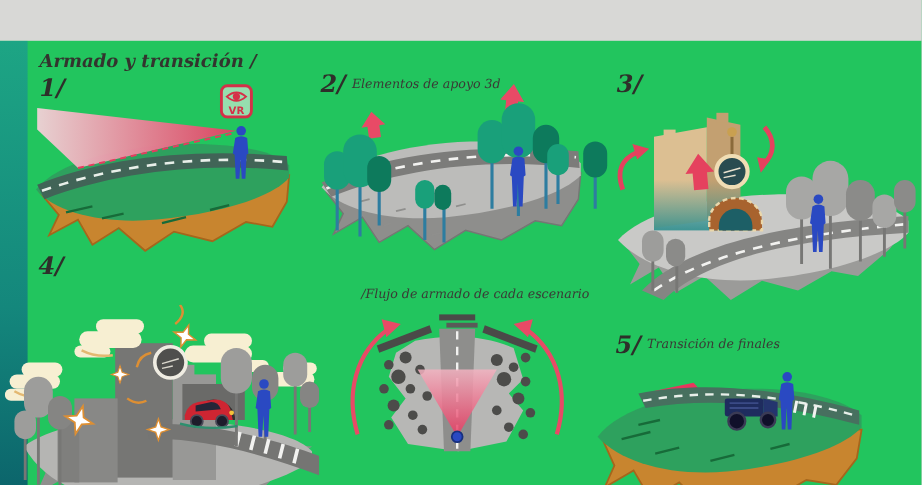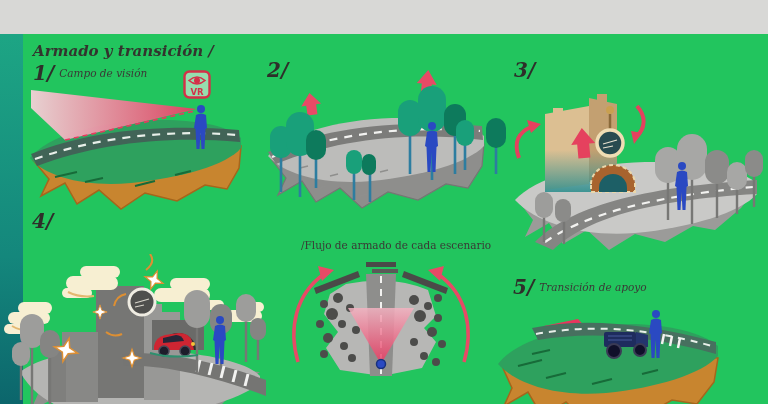--- a/index.html
+++ b/index.html
@@ -9,48 +9,48 @@
           background:linear-gradient(180deg,#1da584 0%,#14877c 55%,#0a5e68 100%);}
   .title{position:absolute;left:33px;top:8px;font-size:15px;font-weight:bold;font-style:italic;color:#33342e;}
   .step{position:absolute;display:flex;gap:5px;align-items:flex-start;}
   .step-number{font-size:20px;font-weight:bold;font-style:italic;line-height:1;color:#2e2f2a;}
   .step-label{font-size:10.5px;font-style:italic;padding-top:4px;line-height:1.3;}
   #step1{left:33px;top:29px;}
   #step2{left:267px;top:26px;}
   #step3{left:514px;top:26px;} #step3 .step-label{width:192px;}
   #step4{left:32px;top:177px;} #step4 .step-label{width:170px;}
   #step5{left:513px;top:243px;}
-  .center-label{position:absolute;left:301px;top:205px;font-size:10.5px;color:#3a3a36;}
+  .center-label{position:absolute;left:301px;top:205px;font-size:10.5px;font-style:italic;color:#3a3a36;}
   .scene{position:absolute;}
 </style>
 </head>
 <body>
 
 <div class="canvas">
 
   <div class="accent-bar"></div>
 
   <div class="title">Armado y transición /</div>
 
   <div class="step" id="step1">
     <span class="step-number">1/</span>
-    <span class="step-label">Campo de visión</span>
   </div>
   <div class="step" id="step2">
     <span class="step-number">2/</span>
+    <span class="step-label">Elementos de apoyo 3d</span>
   </div>
   <div class="step" id="step3">
     <span class="step-number">3/</span>
   </div>
   <div class="step" id="step4">
     <span class="step-number">4/</span>
   </div>
   <div class="step" id="step5">
     <span class="step-number">5/</span>
-    <span class="step-label">Transición de apoyo</span>
+    <span class="step-label">Transición de finales</span>
   </div>
 
   <div class="center-label">/Flujo de armado de cada escenario</div>
 
   <svg class="scene" style="left:25px;top:48px" width="225" height="135" viewBox="0 0 225 135">
     <defs>
       <linearGradient id="coneG" x1="0" y1="0" x2="1" y2="0">
         <stop offset="0" stop-color="#f6d2da"></stop>
           <stop offset="1" stop-color="#e73b60"></stop>
       </linearGradient>

